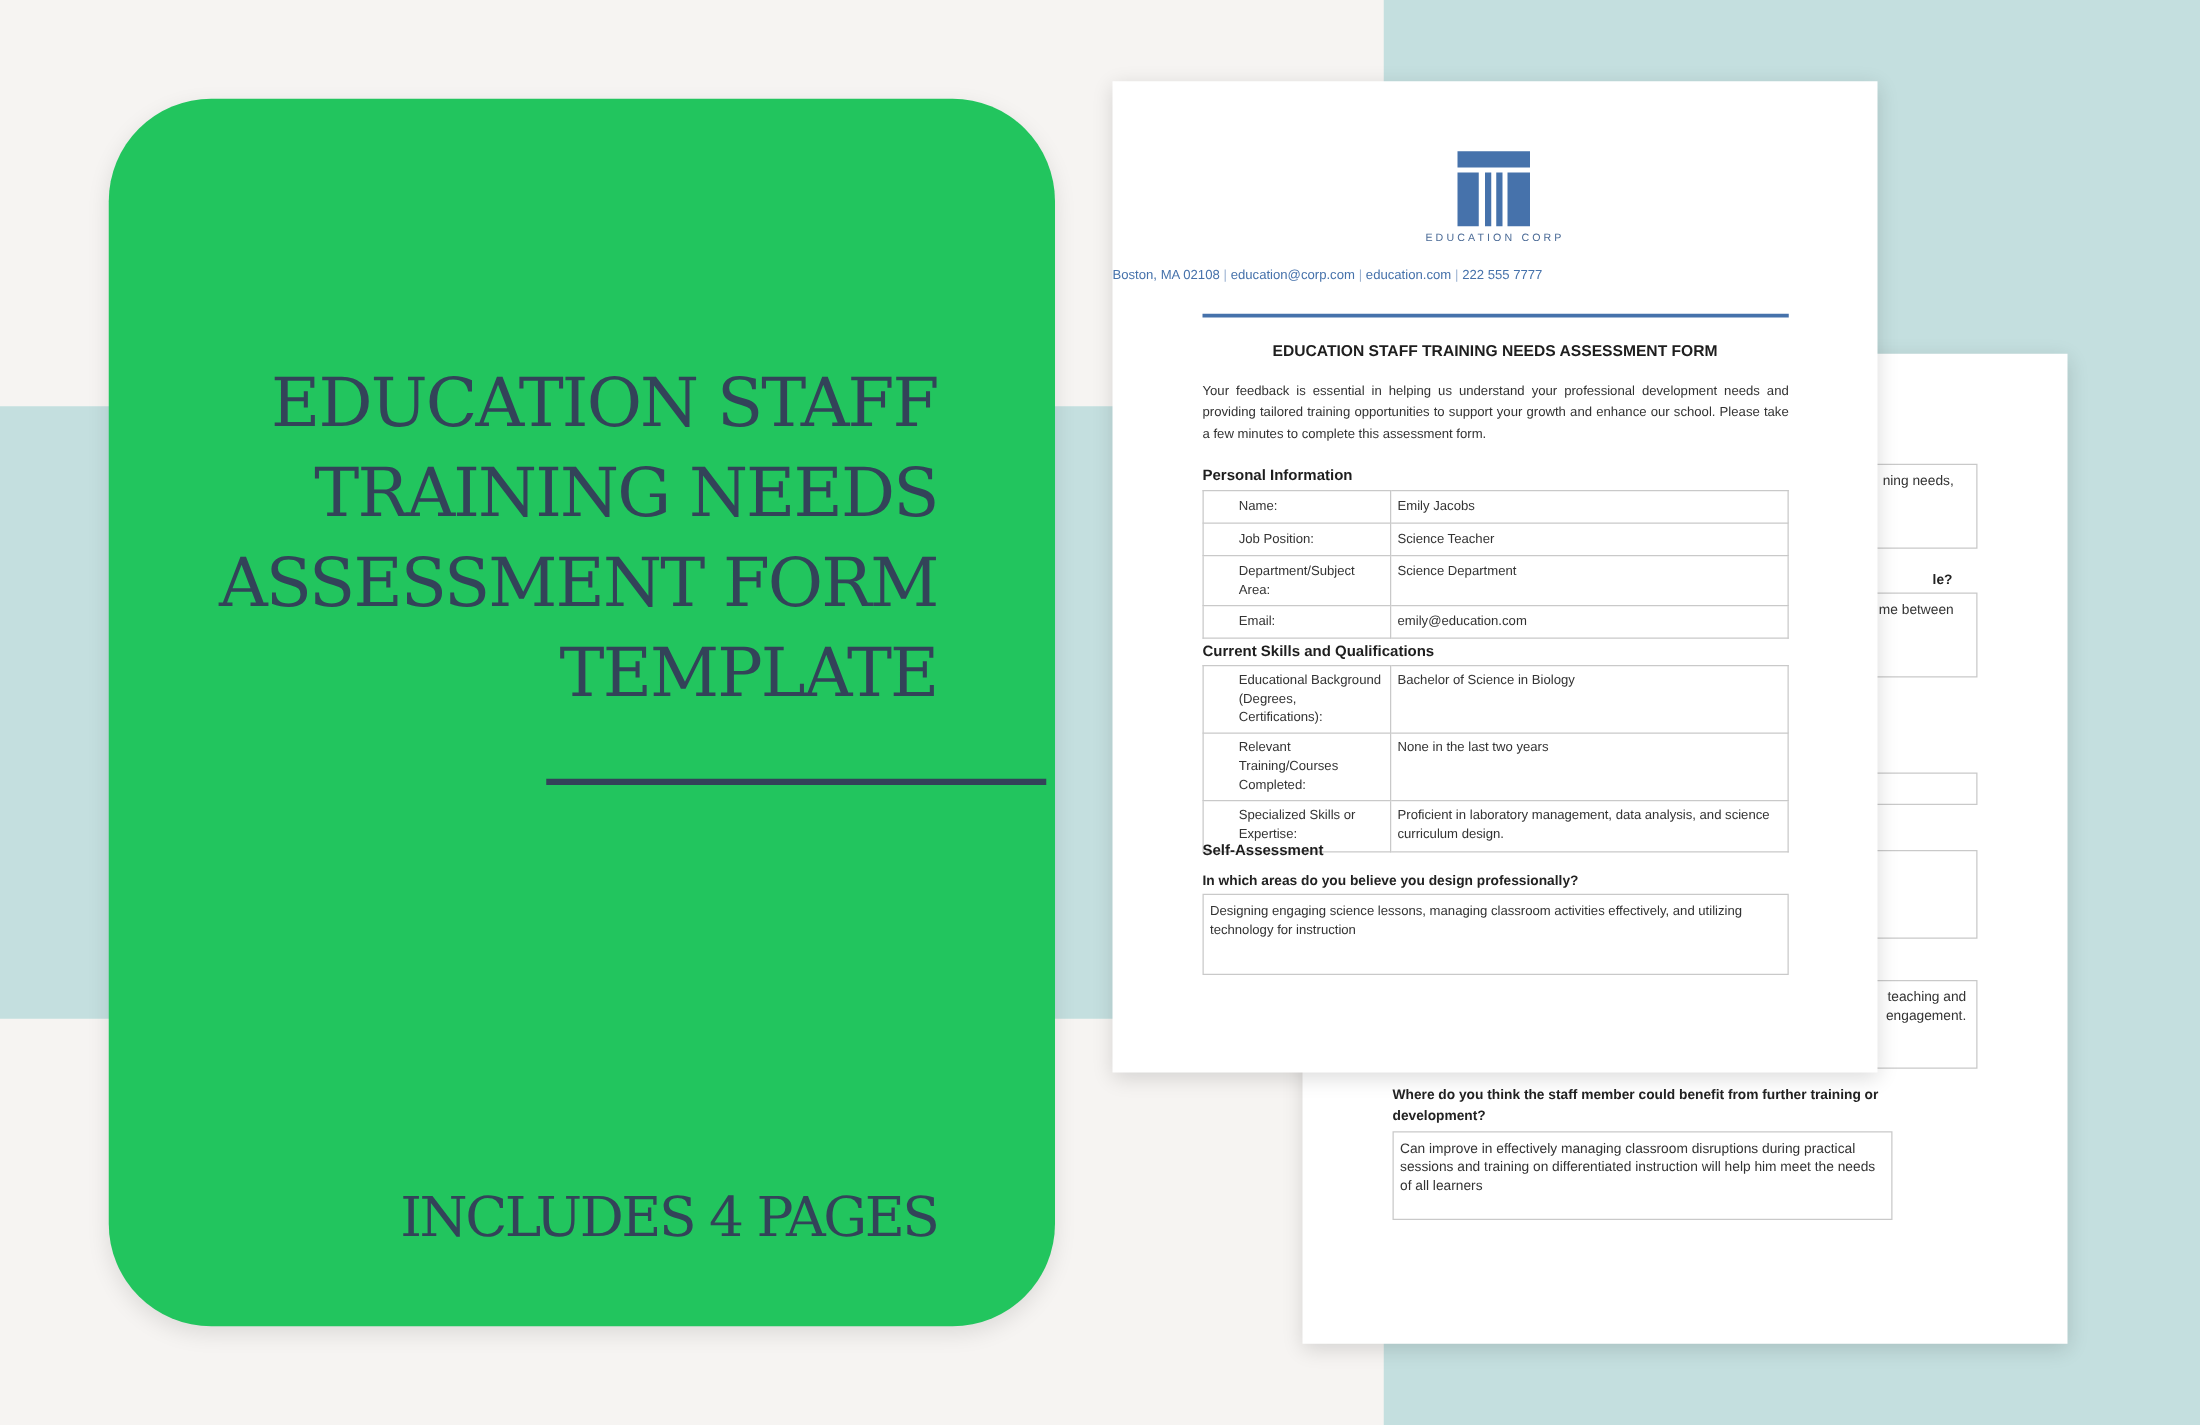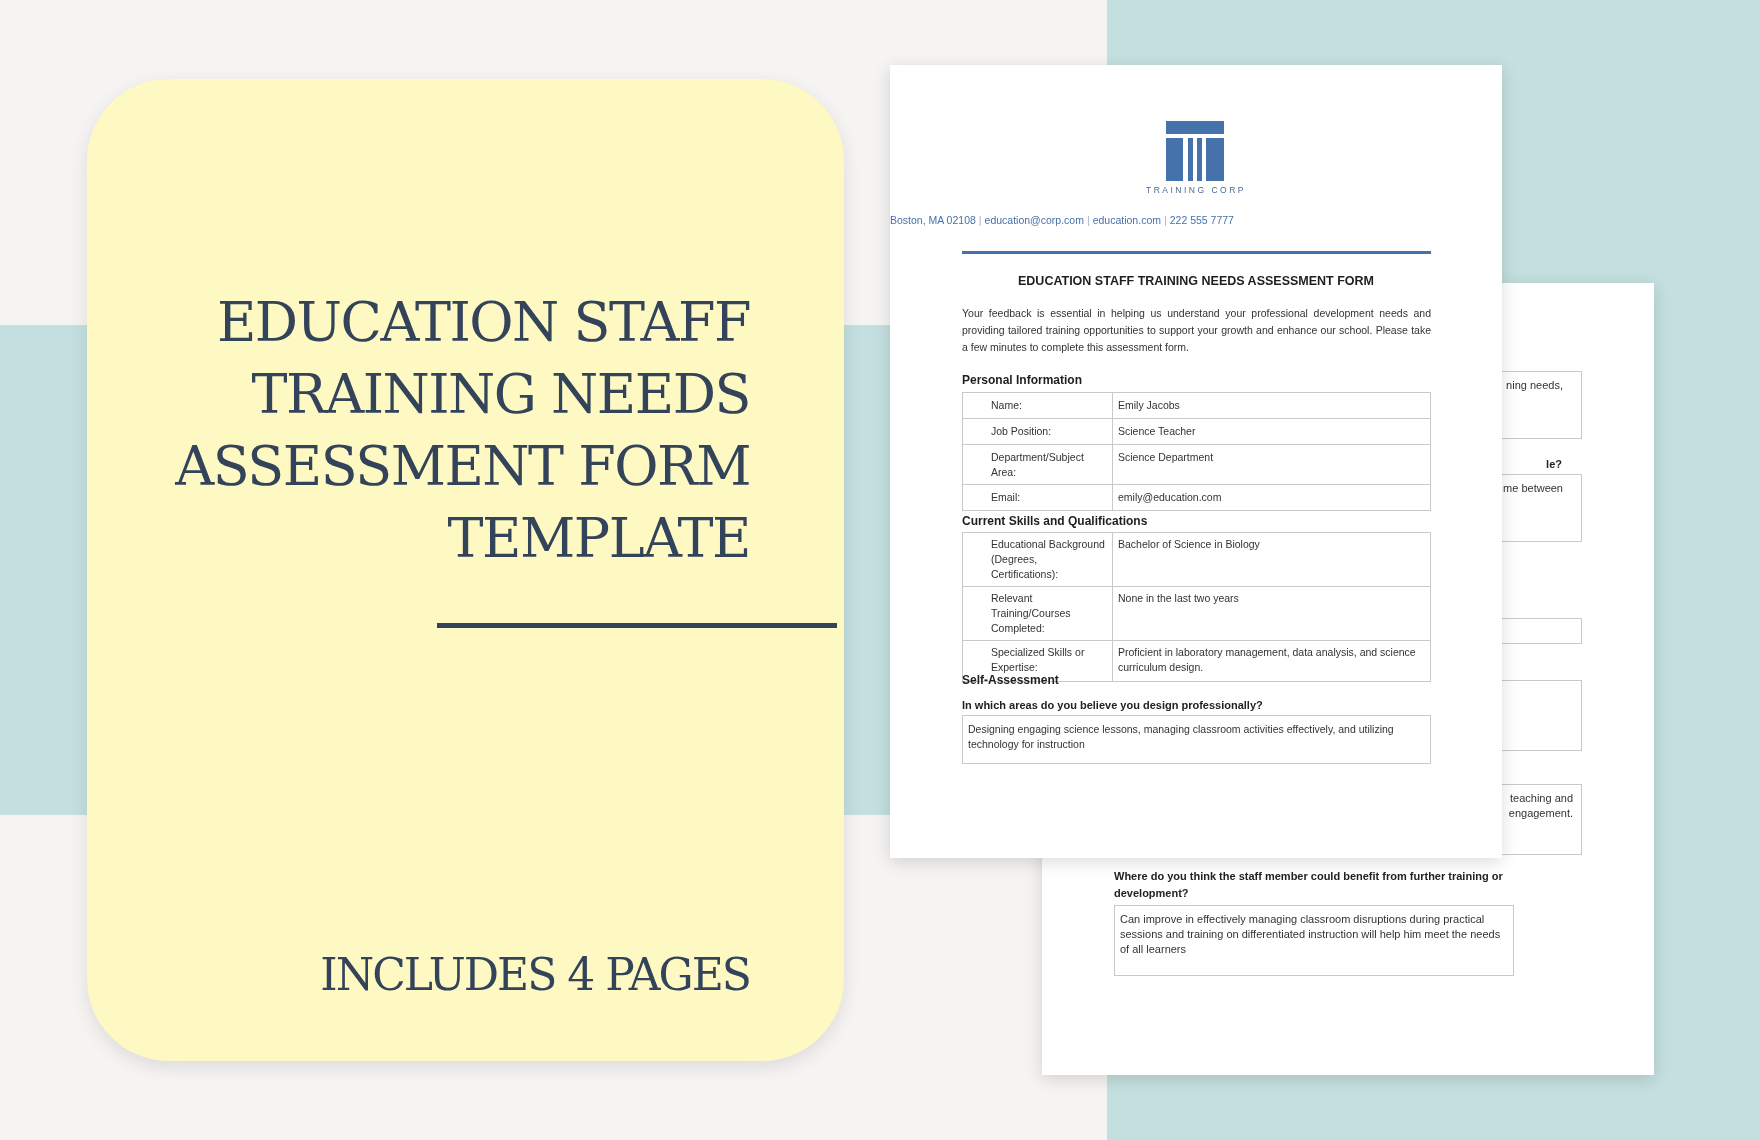--- a/index.html
+++ b/index.html
@@ -4,21 +4,21 @@
 <style>
   * { box-sizing: border-box; margin: 0; padding: 0; }
   html, body { width: 1760px; height: 1140px; overflow: hidden; }
   body { position: relative; background: #f6f4f2; font-family: "Liberation Sans", sans-serif; }
 
   .bg-band-left { position: absolute; left: 0; top: 325px; width: 1107px; height: 490px; background: #c4dfdf; }
   .bg-block-right { position: absolute; left: 1107px; top: 0; width: 653px; height: 1140px; background: #c4dfdf; }
 
   .card {
     position: absolute; left: 87px; top: 79px; width: 757px; height: 982px;
-    background: #fef9c3; border-radius: 82px;
+    background: #22c55e; border-radius: 82px;
     box-shadow: 0 6px 18px rgba(0,0,0,0.10);
   }
   .card-title {
     position: absolute; right: 94px; top: 208px; width: 620px;
     text-align: right; color: #334359;
     font-family: "DejaVu Serif", "Liberation Serif", serif;
     font-size: 54px; line-height: 72px; letter-spacing: -1.5px; font-weight: normal;
   }
   .card-rule { position: absolute; left: 350px; top: 544px; width: 400px; height: 5px; background: #334359; }
   .card-desc {
@@ -93,21 +93,21 @@
 </div>
 
 <div class="page page-front">
   <div class="logo">
     <div class="bar"></div>
     <div class="col" style="left:0; width:17px;"></div>
     <div class="col" style="left:22px; width:5px;"></div>
     <div class="col" style="left:31px; width:5px;"></div>
     <div class="col" style="left:40px; width:18px;"></div>
   </div>
-  <div class="logo-text">TRAINING CORP</div>
+  <div class="logo-text">EDUCATION CORP</div>
   <div class="contact">
     <span>Boston, MA 02108</span><span class="sep">|</span><span>education@corp.com</span><span class="sep">|</span><span>education.com</span><span class="sep">|</span><span>222 555 7777</span>
   </div>
   <div class="head-rule"></div>
   <div class="doc-title">EDUCATION STAFF TRAINING NEEDS ASSESSMENT FORM</div>
   <div class="intro">Your feedback is essential in helping us understand your professional development needs and providing tailored training opportunities to support your growth and enhance our school. Please take a few minutes to complete this assessment form.</div>
 
   <div class="section-h" style="top:308px;">Personal Information</div>
   <table class="form pi" style="top:327px;">
     <tbody>
@@ -143,14 +143,14 @@
         </tr>
     <tr>
           <td class="lbl">Specialized Skills or Expertise:</td>
           <td>Proficient in laboratory management, data analysis, and science curriculum design.</td>
         </tr>
   </tbody>
     </table>
 
   <div class="section-h" style="top:608px;">Self-Assessment</div>
   <div class="q" style="left:72px; top:632px;">In which areas do you believe you design professionally?</div>
-  <div class="box" style="left:72px; top:650px; width:469px; height:49px; font-size:10.5px;">Designing engaging science lessons, managing classroom activities effectively, and utilizing technology for instruction</div>
+  <div class="box" style="left:72px; top:650px; width:469px; height:65px; font-size:10.5px;">Designing engaging science lessons, managing classroom activities effectively, and utilizing technology for instruction</div>
 </div>
 
 </body></html>

